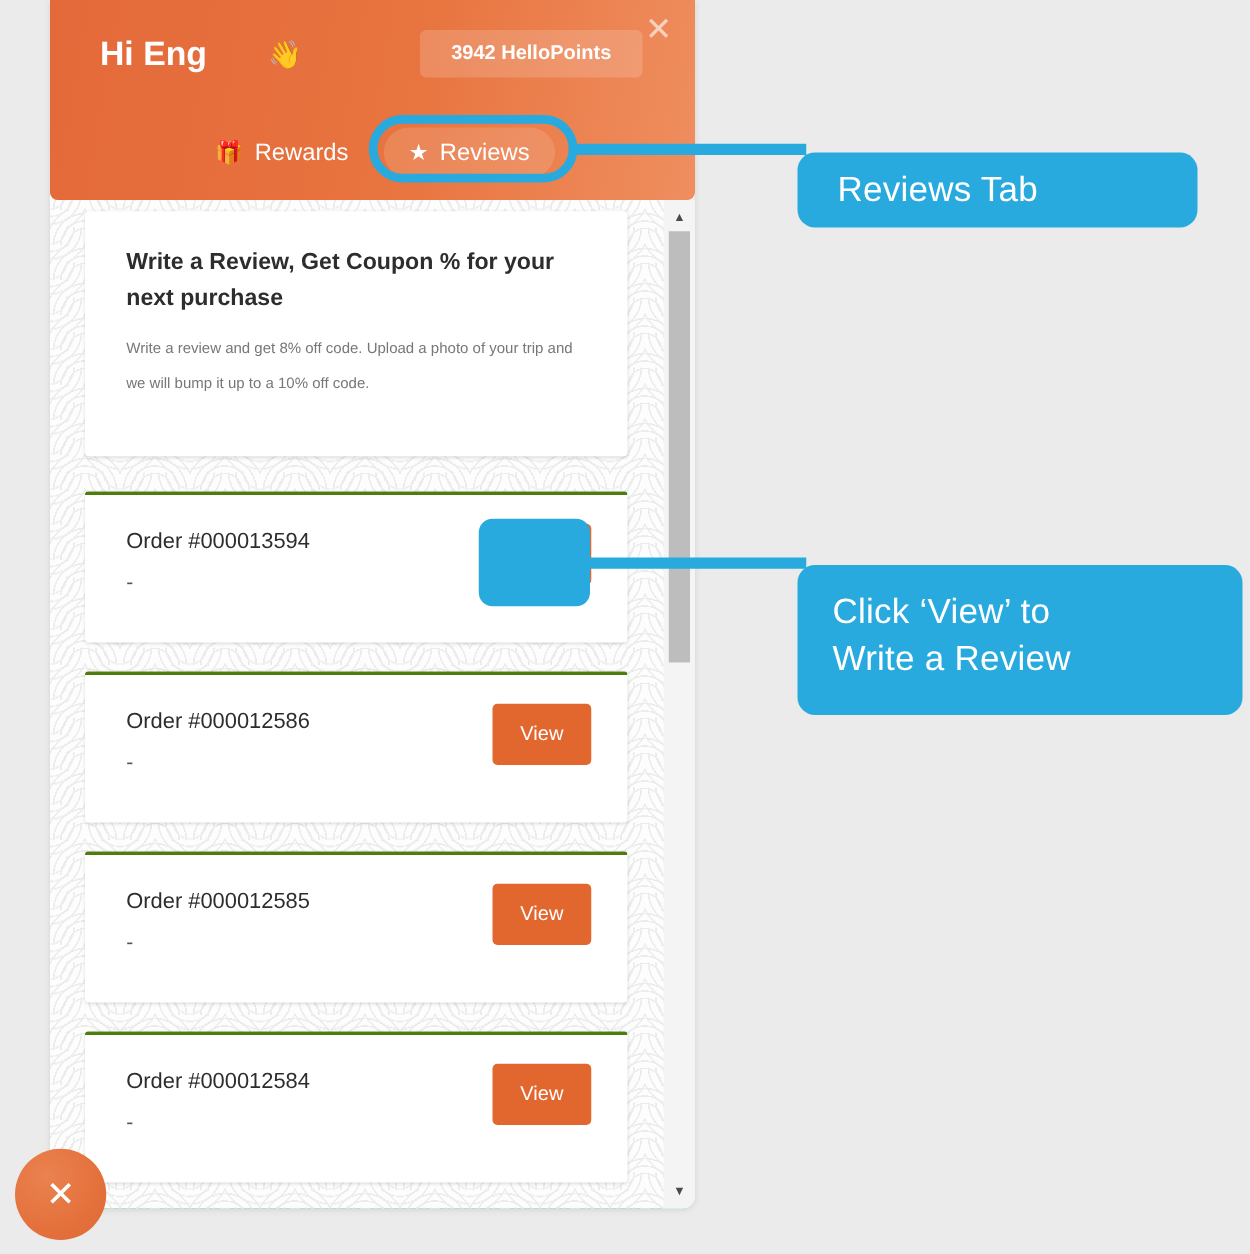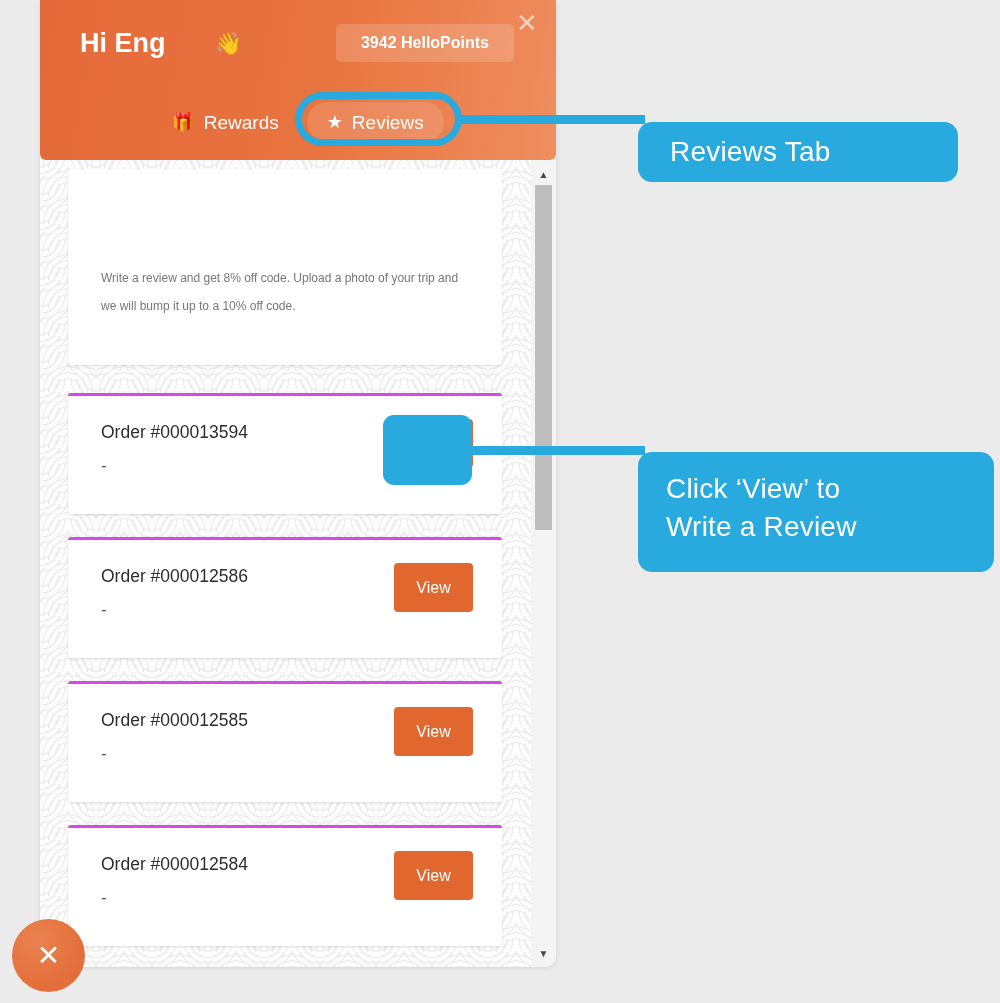--- a/index.html
+++ b/index.html
@@ -177,21 +177,21 @@
     left: 33px; top: 95px;
     width: 372px;
     font-size: 12px;
     color: #777777;
     line-height: 28px;
   }
 
   
   .order-card {
     height: 118px;
-    border-top: 3px solid #d946ef;
+    border-top: 3px solid #4d7c0f;
     border-radius: 3px;
   }
   .order-no {
     position: absolute;
     left: 33px; top: 26px;
     font-size: 17.5px;
     color: #2d2d2d;
     white-space: nowrap;
   }
   .order-sub {
@@ -343,20 +343,21 @@
       <div class="tab active">
         <span class="tab-ico">★</span>
         <span class="tab-label">Reviews</span>
       </div>
     </div>
   </div>
 
   <div id="scroll-area">
 
     <div class="card" id="promo-card">
+      <div id="promo-title">Write a Review, Get Coupon % for your next purchase</div>
       <div id="promo-text">Write a review and get 8% off code. Upload a photo of your trip and we will bump it up to a 10% off code.</div>
     </div>
 
     <div class="card order-card" style="top:233px;">
       <div class="order-no">Order #000013594</div>
       <div class="order-sub">-</div>
       <button class="view-btn">View</button>
     </div>
 
     <div class="card order-card" style="top:377px;">

